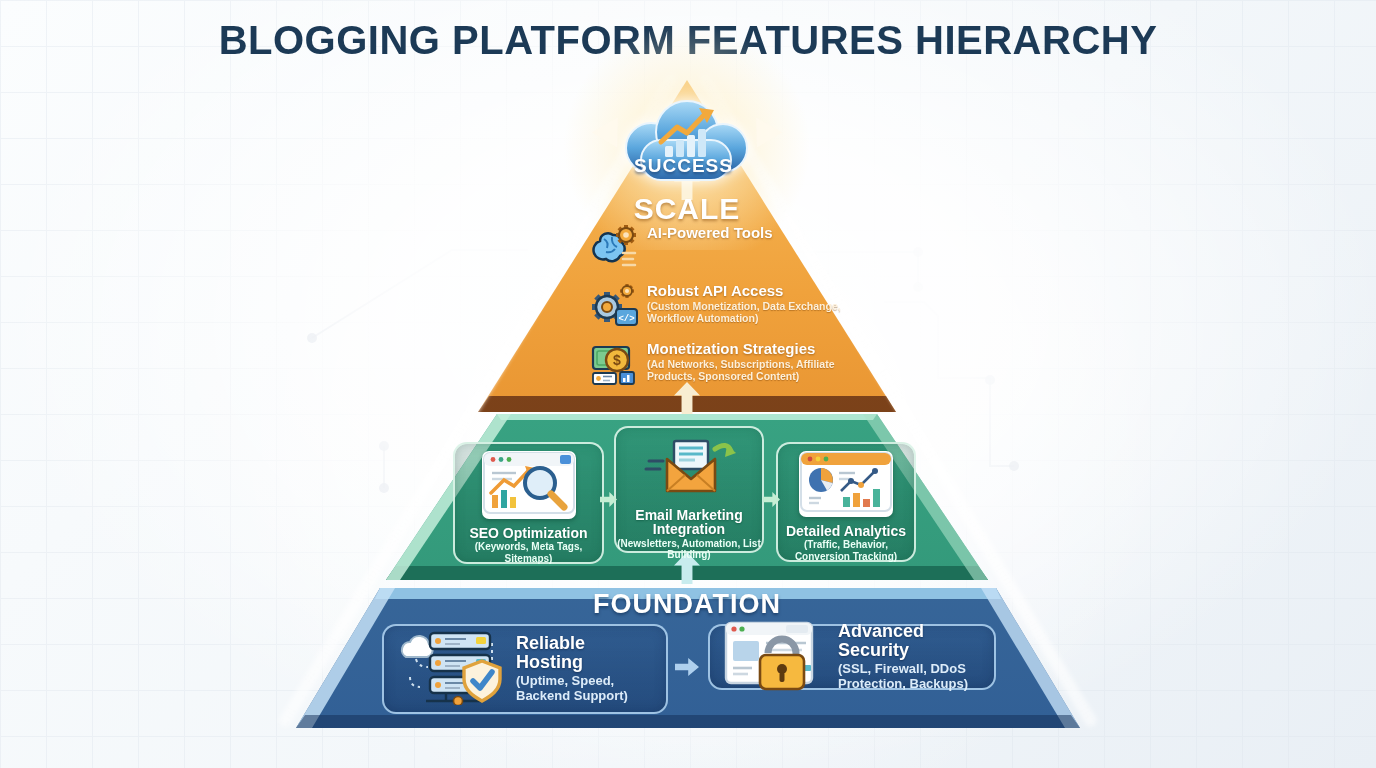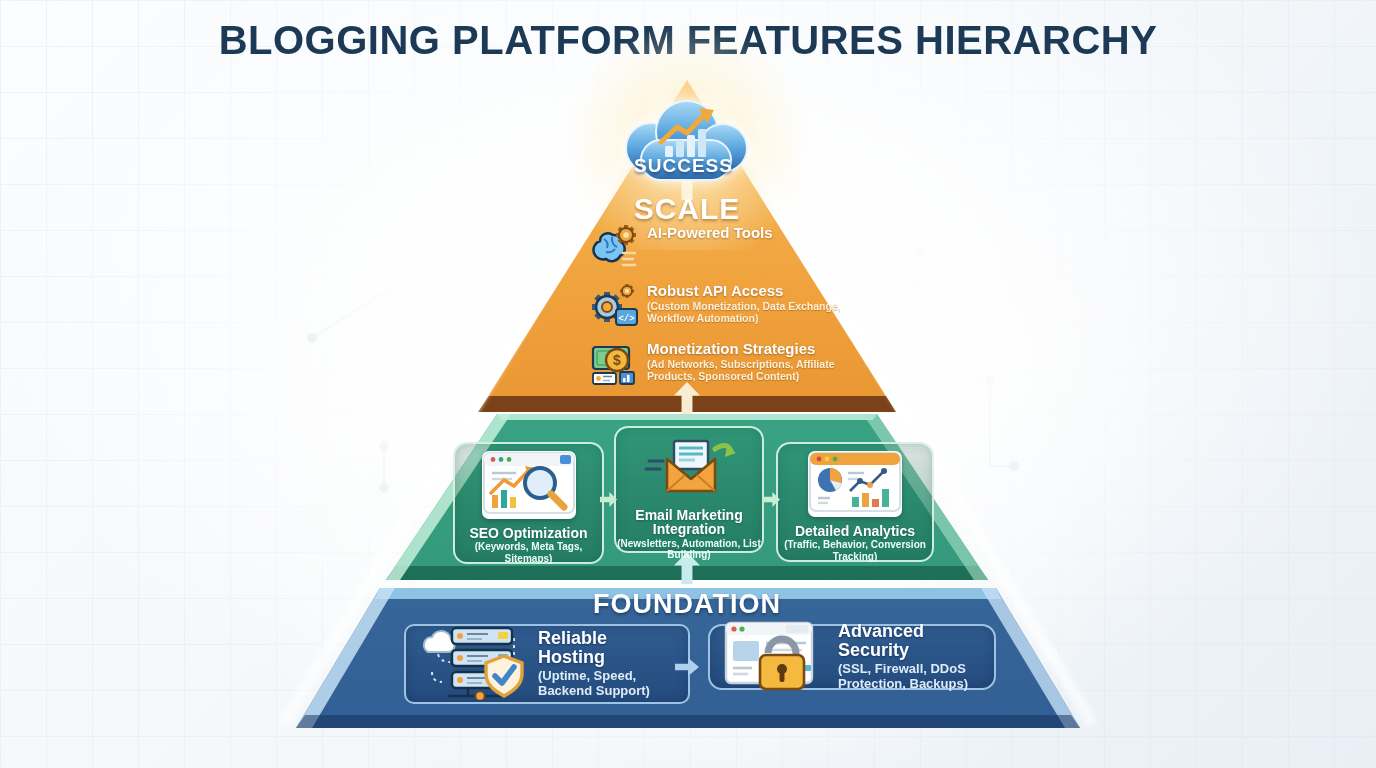--- a/index.html
+++ b/index.html
@@ -92,39 +92,39 @@
                    text-shadow:0 1px 1px rgba(110,55,0,.4); }
   .sicon { flex:0 0 auto; }
 
   
   .gbox { position:absolute; border:2.5px solid rgba(222,246,234,.9); border-radius:14px;
           background:linear-gradient(180deg, rgba(14,90,70,.16), rgba(8,66,50,.32));
           box-shadow:inset 0 0 12px rgba(0,60,40,.2);
           display:flex; flex-direction:column; align-items:center; text-align:center; padding-top:7px; }
   .gbox.b1 { left:453px; top:442px; width:151px; height:122px; }
   .gbox.b2 { left:614px; top:426px; width:150px; height:127px; }
-  .gbox.b3 { left:776px; top:442px; width:158px; height:120px; }
+  .gbox.b3 { left:776px; top:442px; width:140px; height:120px; }
   .gbox .t { font-size:14px; font-weight:700; color:#fff; line-height:1.02; margin-top:7px;
              text-shadow:0 1px 2px rgba(0,70,50,.5); }
   .gbox .s { font-size:10px; font-weight:600; color:#eafff6; line-height:1.14; margin-top:1px; }
   .gcard { background:#fff; border-radius:7px; box-shadow:0 2px 4px rgba(0,50,35,.35); }
 
   .h-arrow { position:absolute; width:17px; height:15px;
              clip-path:polygon(0 32%,55% 32%,55% 0,100% 50%,55% 100%,55% 68%,0 68%);
              background:#c5eed4; }
   .h-arrow.g1 { left:600px; top:492px; }
   .h-arrow.g2 { left:763px; top:492px; }
   .h-arrow.f1 { left:675px; top:658px; width:24px; height:18px; background:#aed0ee; }
 
   
   .fbox { position:absolute; border:2.5px solid rgba(180,215,245,.85); border-radius:14px;
           background:linear-gradient(180deg, rgba(28,62,112,.2), rgba(14,42,86,.38));
           box-shadow:inset 0 0 12px rgba(5,25,60,.25);
           display:flex; align-items:center; gap:12px; padding:0 12px; }
-  .fbox.b1 { left:404px; top:624px; width:286px; height:80px;border-radius:10px; }
+  .fbox.b1 { left:382px; top:624px; width:286px; height:90px; }
   .fbox.b2 { left:708px; top:624px; width:288px; height:66px; }
   .fbox .t { font-size:18px; font-weight:700; color:#fff; line-height:1.05;
              text-shadow:0 1px 2px rgba(5,25,60,.55); }
   .fbox .s { font-size:13px; font-weight:600; color:#ddecf9; line-height:1.15; margin-top:2px; }
 
   
   .page-title { position:absolute; top:18px; left:0; right:0; text-align:center;
                 font-size:40px; font-weight:800; color:#1c3a56; letter-spacing:.5px; }
 </style>
 </head>

